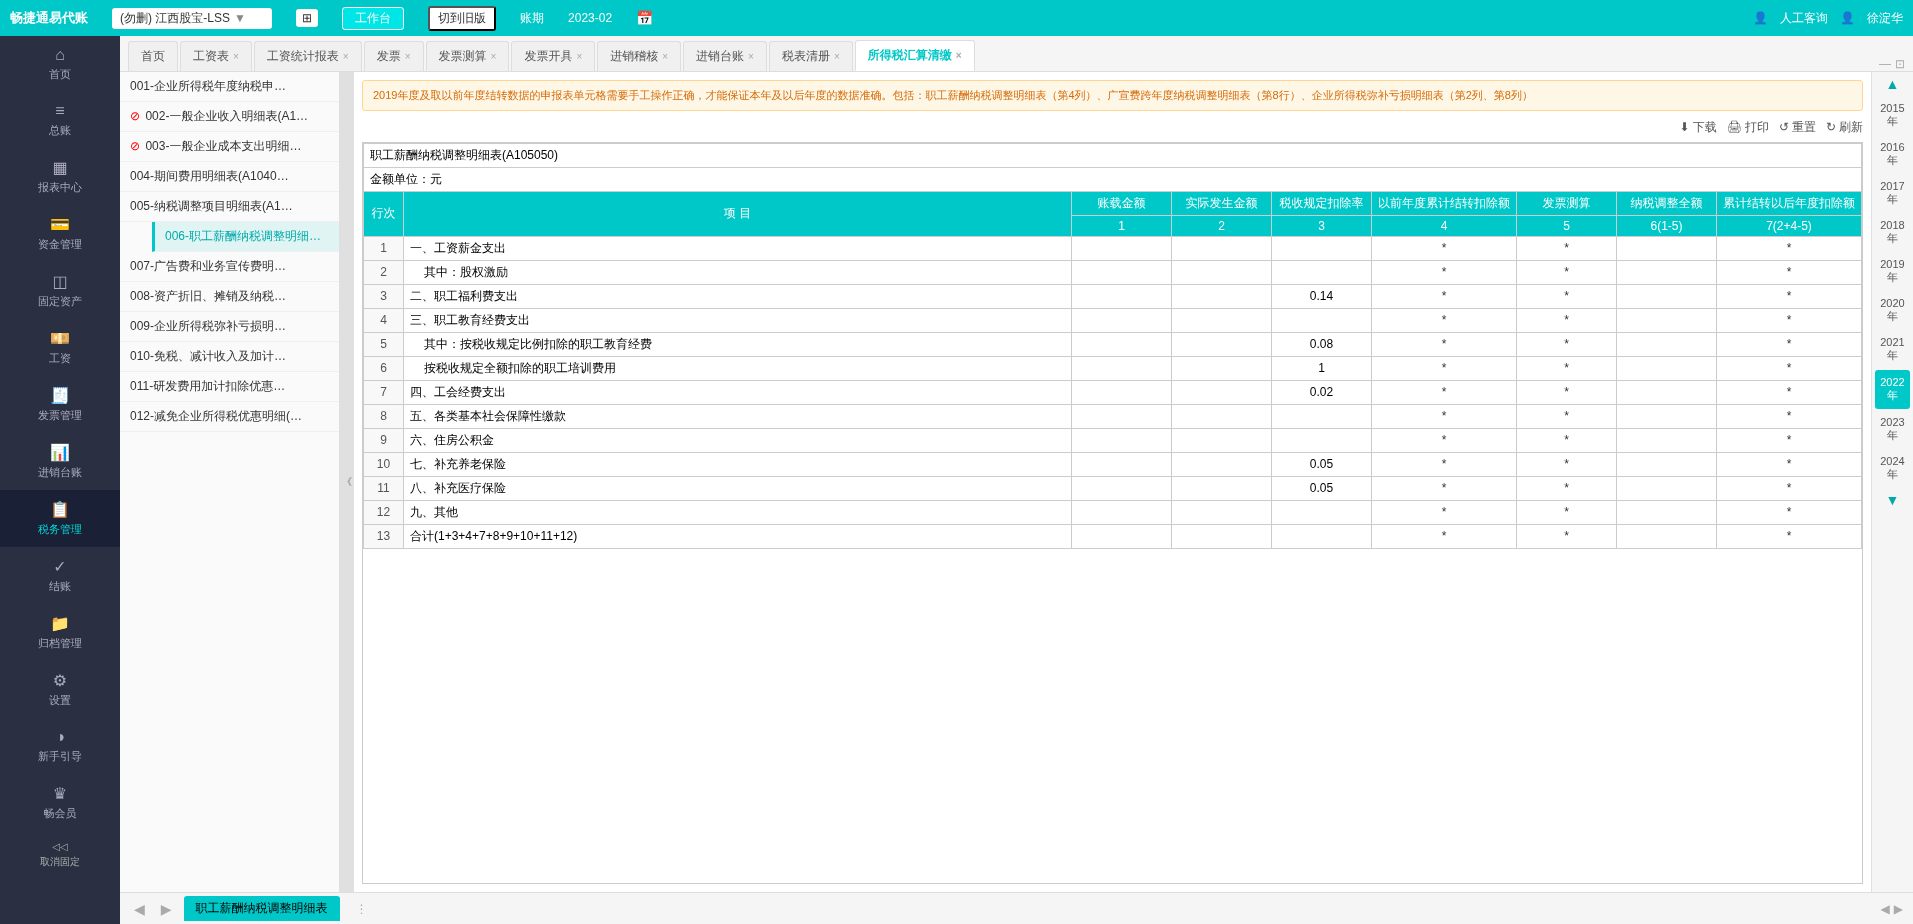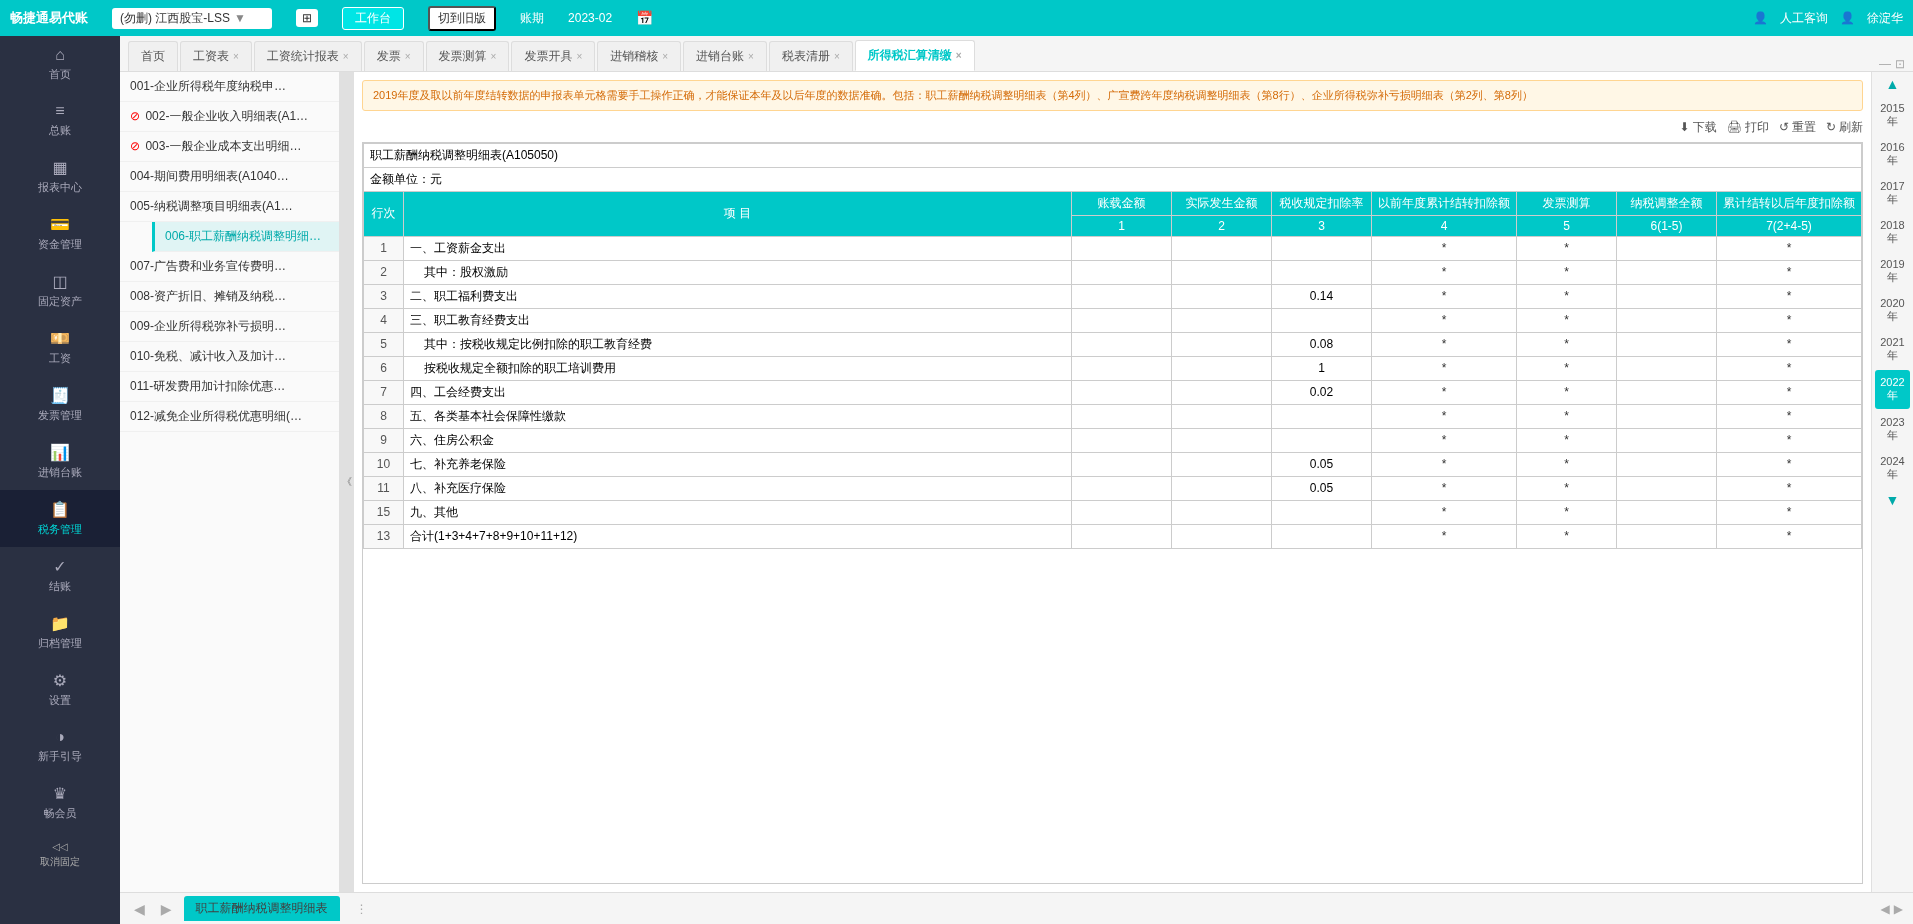--- a/index.html
+++ b/index.html
@@ -69,21 +69,21 @@
     .asterisk { color: #333; }
 
     
     .year-sidebar { width: 42px; background: #f5f5f5; border-left: 1px solid #e0e0e0; display: flex; flex-direction: column; align-items: center; overflow: hidden; flex-shrink: 0; }
     .year-item { padding: 6px 4px; font-size: 11px; color: #555; cursor: pointer; writing-mode: horizontal-tb; text-align: center; width: 100%; text-align: center; }
     .year-item.active { background: #00c8c8; color: white; border-radius: 3px; margin: 1px 3px; width: calc(100% - 6px); }
     .year-nav { color: #00aaaa; font-size: 14px; cursor: pointer; padding: 4px; text-align: center; }
 
     
     .bottom-bar { height: 32px; background: #f5f5f5; border-top: 1px solid #ddd; display: flex; align-items: center; padding: 0 10px; gap: 8px; flex-shrink: 0; }
-    .sheet-tab { padding: 4px 12px; background: #00c8c8; color: #404040; border-radius: 3px 3px 0 0; font-size: 12px; }
+    .sheet-tab { padding: 4px 12px; background: #00c8c8; color: #000000; border-radius: 3px 3px 0 0; font-size: 12px; }
     .bottom-nav { color: #aaa; font-size: 14px; cursor: pointer; padding: 0 4px; }
     .bottom-right { margin-left: auto; display: flex; gap: 4px; }
   </style>
 </head>
 <body>
 
 <div class="topbar">
   <span class="topbar-logo">畅捷通易代账</span>
   <div class="topbar-company">
     <span>(勿删) 江西股宝-LSS</span>
@@ -434,21 +434,21 @@
       <td style="">八、补充医疗保险</td>
       <td class="td-center"></td>
       <td class="td-center"></td>
       <td class="td-center">0.05</td>
       <td class="td-center asterisk">*</td>
       <td class="td-center asterisk">*</td>
       <td class="td-center"></td>
       <td class="td-center asterisk">*</td>
     </tr>
                 <tr>
-      <td class="td-center" style="background:#f8f8f8;color:#555;">15</td>
+      <td class="td-center" style="background:#f8f8f8;color:#555;">12</td>
       <td style="">九、其他</td>
       <td class="td-center"></td>
       <td class="td-center"></td>
       <td class="td-center"></td>
       <td class="td-center asterisk">*</td>
       <td class="td-center asterisk">*</td>
       <td class="td-center"></td>
       <td class="td-center asterisk">*</td>
     </tr>
                 <tr>

